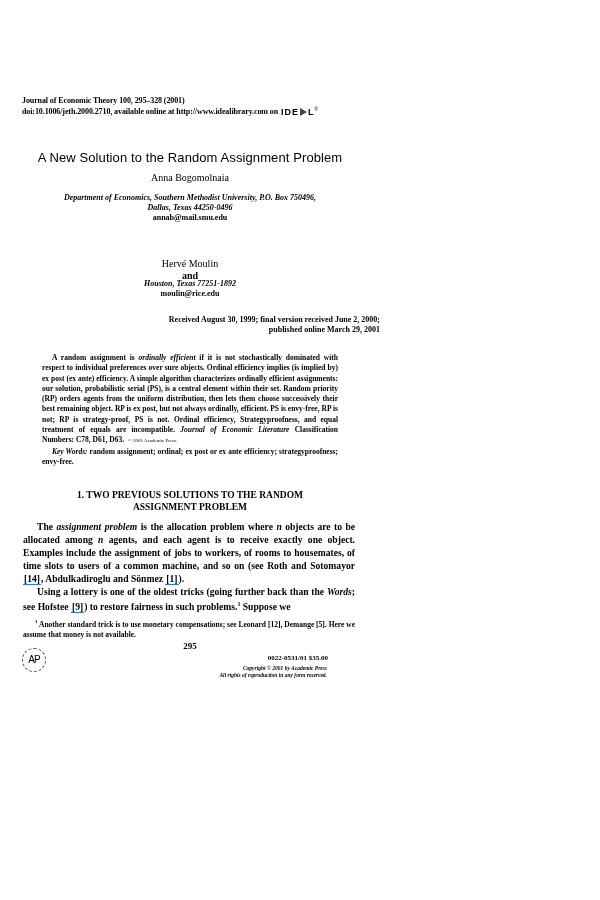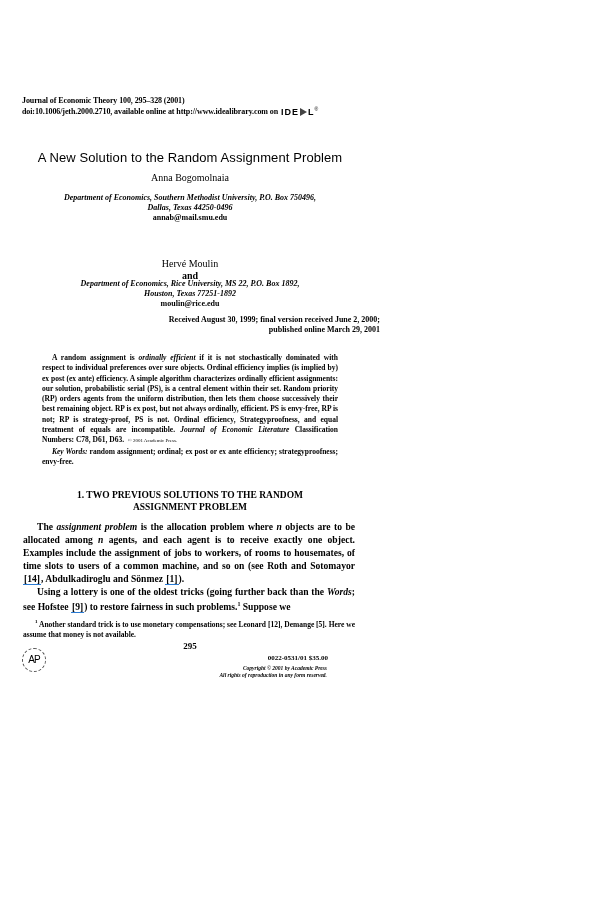--- a/index.html
+++ b/index.html
@@ -49,21 +49,20 @@
   <div class="affil" style="top:193px">
     <div class="it">Department of Economics, Southern Methodist University, P.O. Box 750496,</div>
     <div class="it">Dallas, Texas 44250-0496</div>
     <div class="em">annab@mail.smu.edu</div>
   </div>
 
   <div class="and">and</div>
 
   <div class="author" style="top:258px">Hervé Moulin</div>
   <div class="affil" style="top:279px">
-    <div class="it">Department of Economics, Rice University, MS 22, P.O. Box 1892,</div>
     <div class="it">Houston, Texas 77251-1892</div>
     <div class="em">moulin@rice.edu</div>
   </div>
 
   <div class="received">
     <div>Received August 30, 1999; final version received June 2, 2000;</div>
     <div>published online March 29, 2001</div>
   </div>
 
   <div class="abstract">

